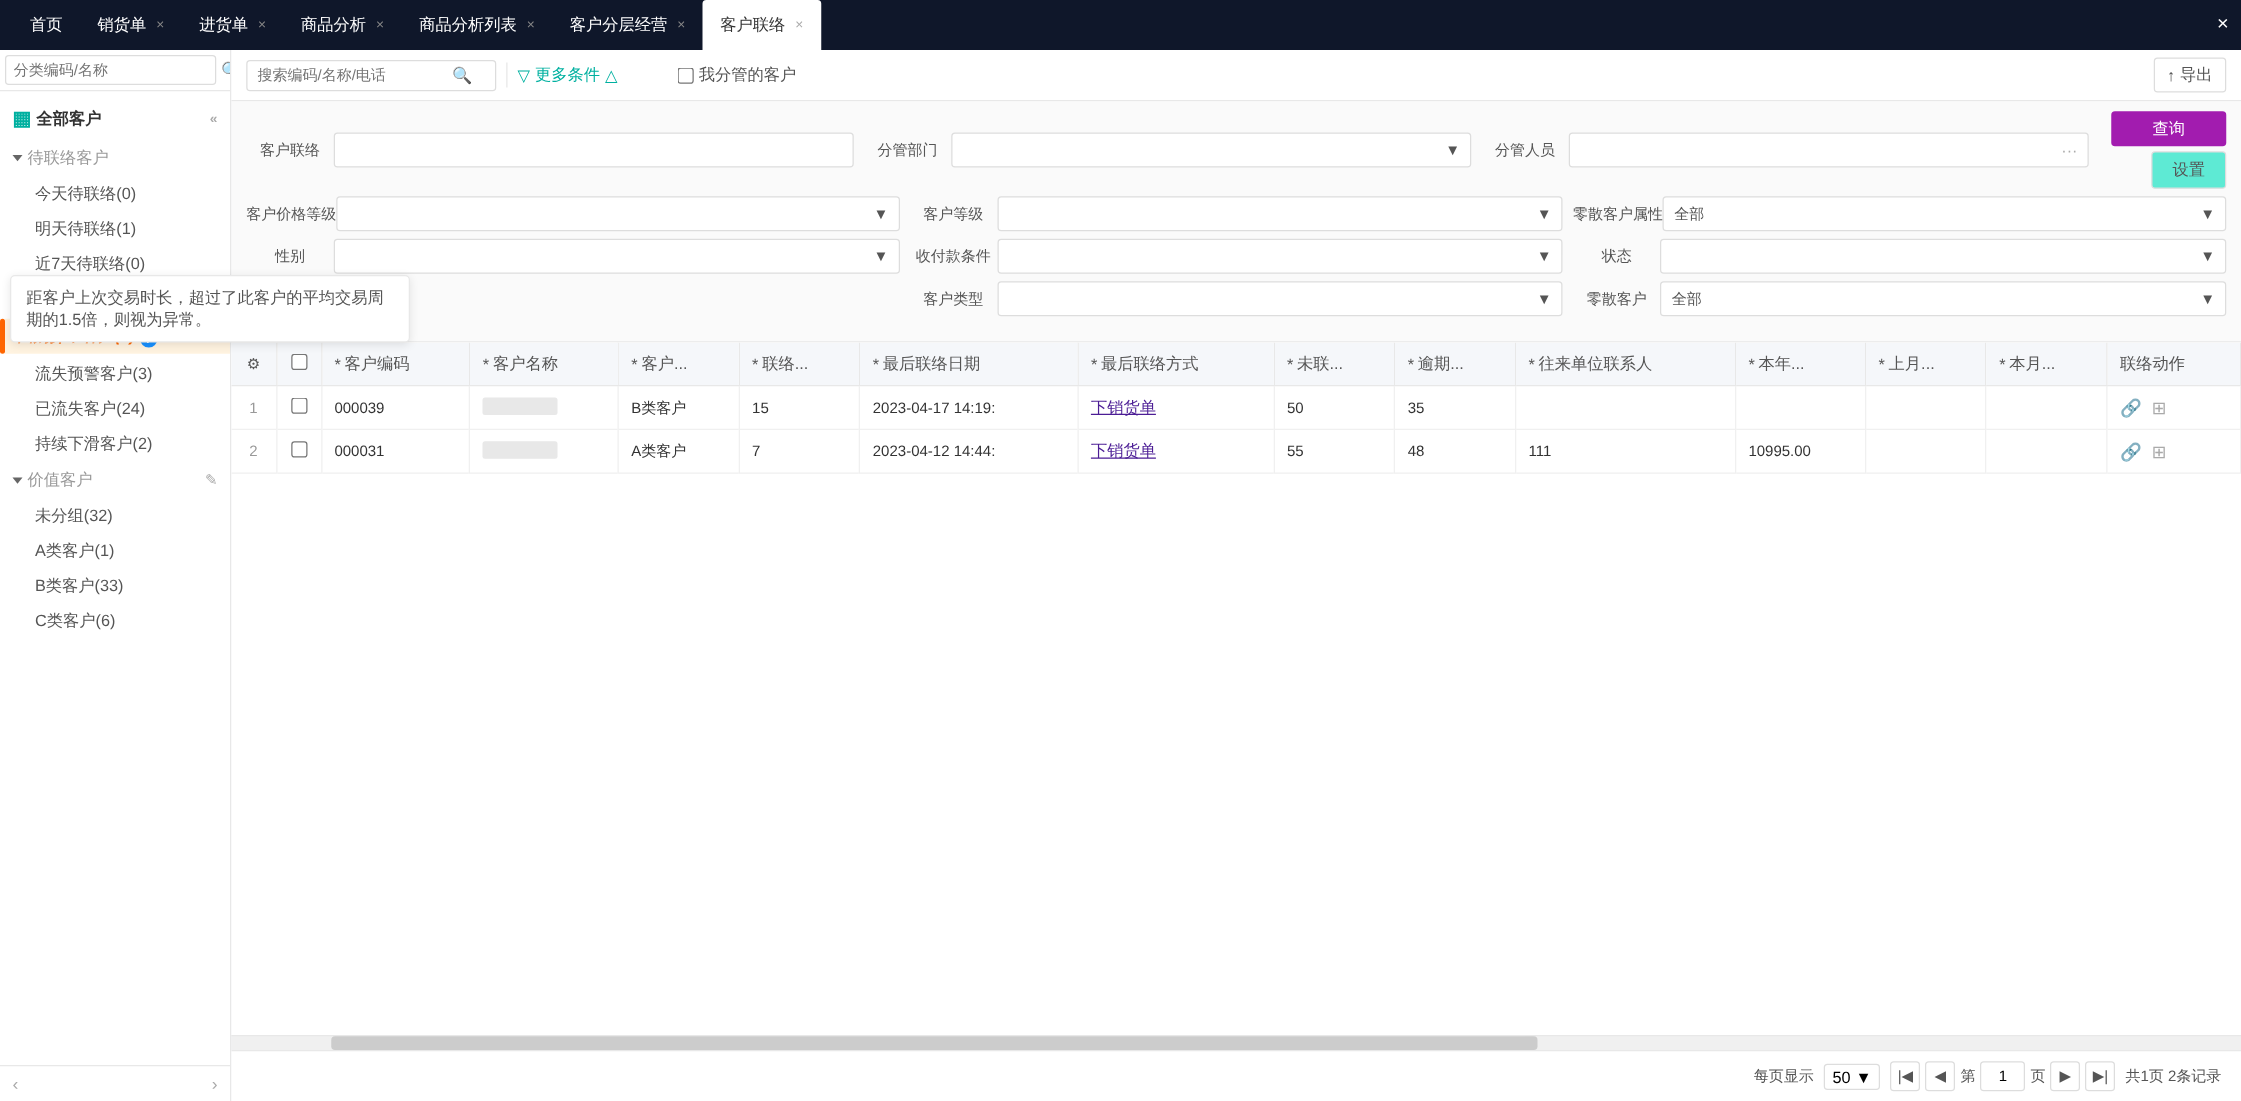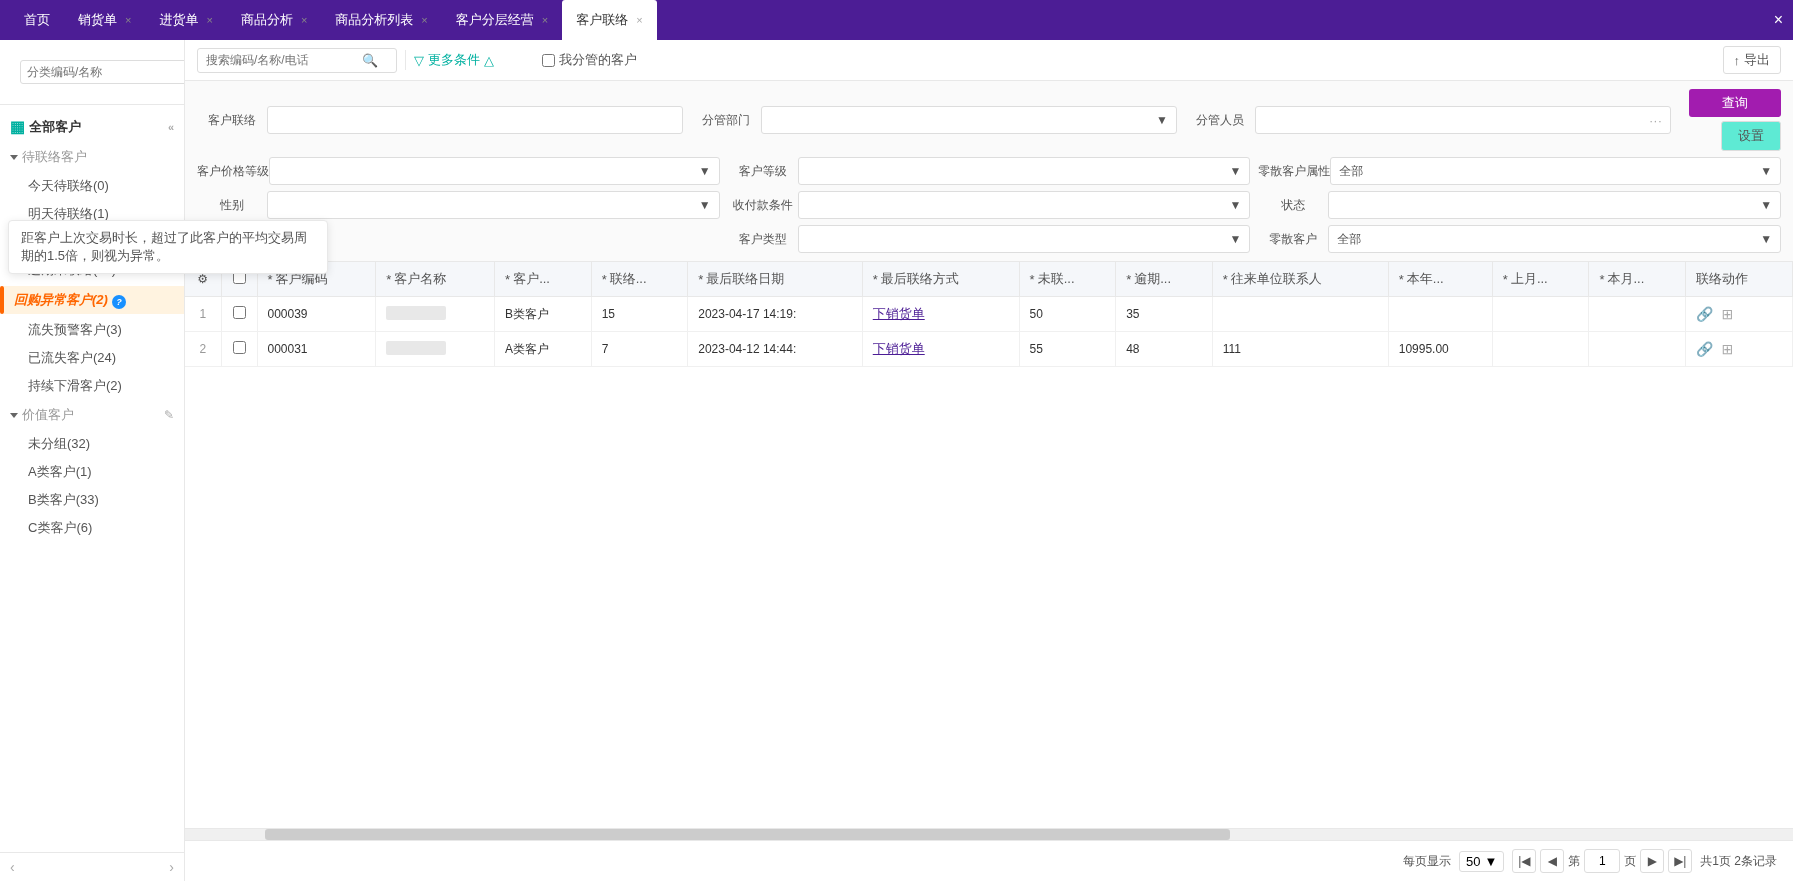--- a/index.html
+++ b/index.html
@@ -1,20 +1,20 @@
 <!DOCTYPE html>
 <html><head>
   <meta charset="utf-8">
   <style>
     * { box-sizing: border-box; margin: 0; padding: 0; font-family: 'Microsoft YaHei', Arial, sans-serif; font-size: 13px; }
     body { background: #f0f2f5; overflow: hidden; width: 1793px; height: 881px; }
 
     
     .top-nav {
-      display: flex; align-items: center; background: #4c1d95; height: 40px; padding: 0 10px;
+      display: flex; align-items: center; background: #0f172a; height: 40px; padding: 0 10px;
       color: white; position: relative;
     }
     .top-nav .nav-item {
       padding: 0 14px; height: 40px; line-height: 40px; cursor: pointer; color: white;
       font-size: 13px; white-space: nowrap; display: flex; align-items: center; gap: 4px;
     }
     .top-nav .nav-item.active {
       background: white; color: #333; border-radius: 3px 3px 0 0;
     }
     .top-nav .nav-item .close-x { font-size: 11px; color: #888; margin-left: 4px; }
@@ -26,21 +26,21 @@
 
     
     .main-layout { display: flex; height: calc(881px - 40px); }
 
     
     .sidebar {
       width: 185px; background: white; border-right: 1px solid #e8e8e8;
       display: flex; flex-direction: column; overflow: hidden; flex-shrink: 0;
     }
     .sidebar-search {
-      padding: 20px; border-bottom: 1px solid #e8e8e8; display: flex; align-items: center; gap: 4px;
+      padding: 4px; border-bottom: 1px solid #e8e8e8; display: flex; align-items: center; gap: 4px;
     }
     .sidebar-search input {
       flex: 1; border: 1px solid #ddd; border-radius: 3px; padding: 4px 6px; font-size: 12px; outline: none;
     }
     .sidebar-search .search-icon { color: #aaa; cursor: pointer; }
     .sidebar-content { flex: 1; overflow-y: auto; padding: 6px 0; }
     .sidebar-group-title {
       display: flex; align-items: center; padding: 6px 10px; font-weight: bold; font-size: 13px;
       color: #333; cursor: pointer; justify-content: space-between;
     }
@@ -83,21 +83,21 @@
     .export-btn {
       margin-left: auto; background: white; border: 1px solid #ddd; padding: 4px 10px;
       border-radius: 3px; cursor: pointer; font-size: 12px; color: #555; display: flex; align-items: center; gap: 4px;
     }
 
     
     .advanced-filter {
       background: #fafafa; border-bottom: 1px solid #e8e8e8; padding: 8px 12px;
     }
     .filter-row { display: flex; align-items: center; margin-bottom: 6px; gap: 8px; }
-    .filter-row:last-child { margin-bottom: 0; }
+    .filter-row:last-child { margin-bottom: 12px; }
     .filter-field {
       display: flex; align-items: center; flex: 1; min-width: 0;
     }
     .filter-label { color: #555; font-size: 12px; white-space: nowrap; min-width: 70px; text-align: center; }
     .filter-input-wrap {
       flex: 1; display: flex; align-items: center; border: 1px solid #ddd; border-radius: 3px;
       padding: 3px 8px; background: white; min-height: 28px;
     }
     .filter-input-wrap input { border: none; outline: none; font-size: 12px; flex: 1; }
     .filter-select {

